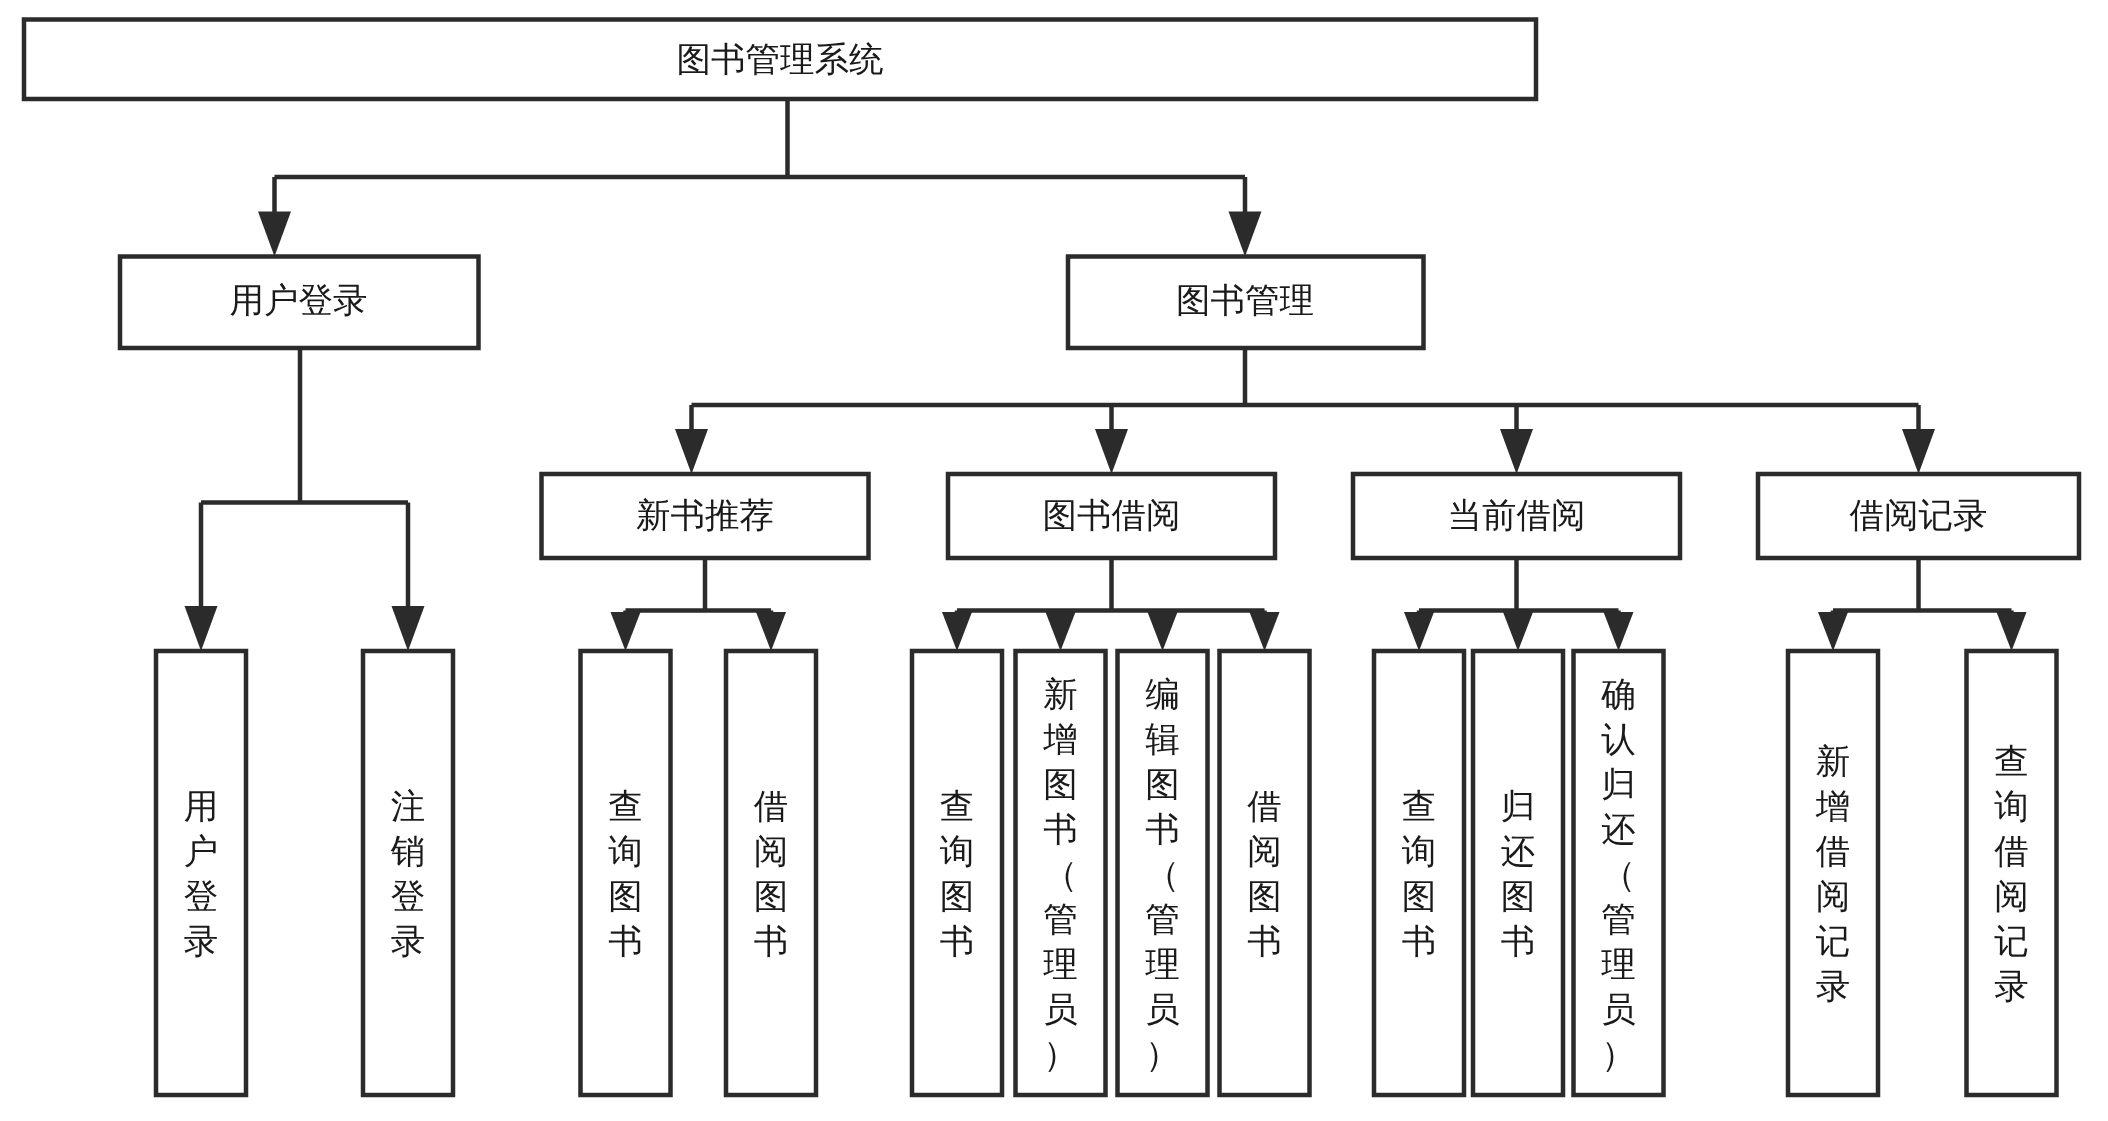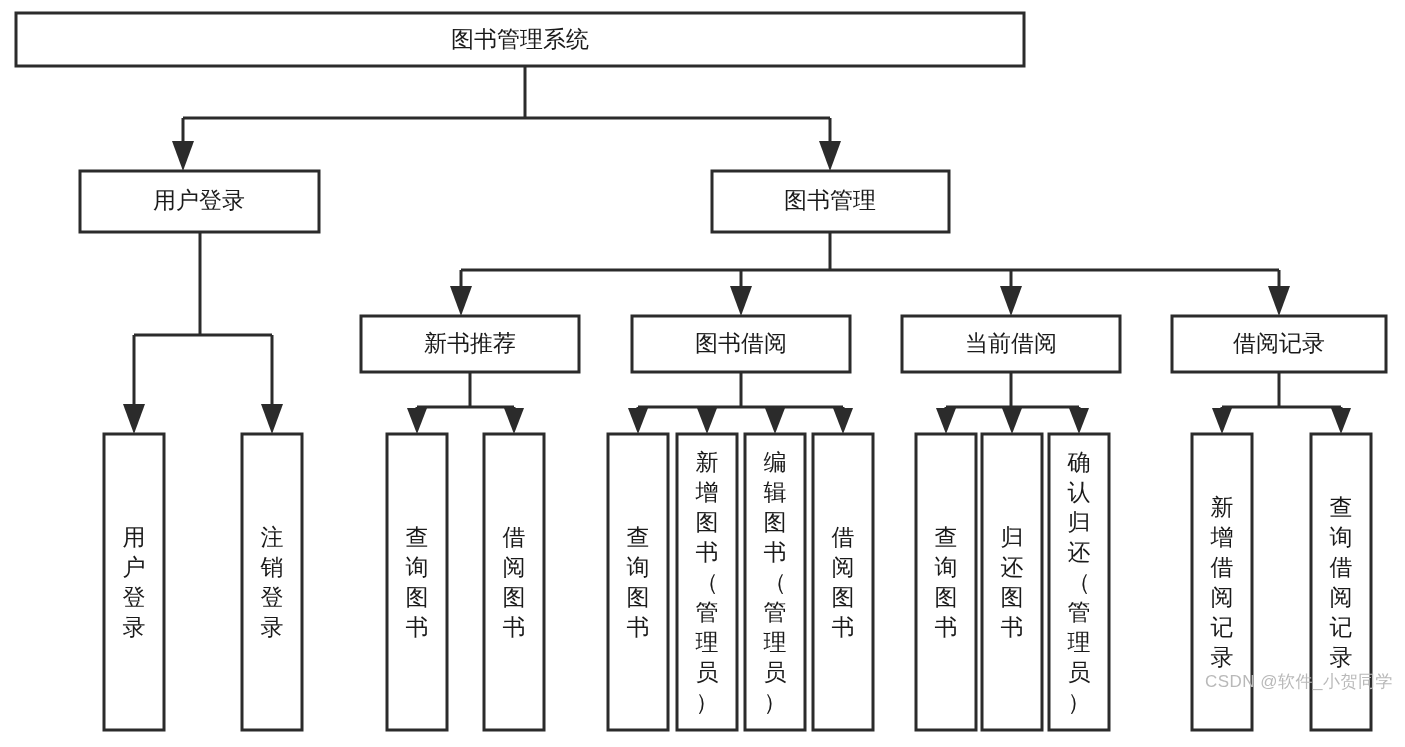--- a/index.html
+++ b/index.html
@@ -228,14 +228,13 @@
         <rect class="node-box" x="1192" y="434" width="60" height="296"></rect>
         <text class="node-label-v" x="1222" y="0"><tspan x="1222" y="515.4">新</tspan><tspan x="1222" y="545.4">增</tspan><tspan x="1222" y="575.4">借</tspan><tspan x="1222" y="605.4">阅</tspan><tspan x="1222" y="635.4">记</tspan><tspan x="1222" y="665.4">录</tspan></text>
       </g>
       <g>
         <rect class="node-box" x="1311" y="434" width="60" height="296"></rect>
         <text class="node-label-v" x="1341" y="0"><tspan x="1341" y="515.4">查</tspan><tspan x="1341" y="545.4">询</tspan><tspan x="1341" y="575.4">借</tspan><tspan x="1341" y="605.4">阅</tspan><tspan x="1341" y="635.4">记</tspan><tspan x="1341" y="665.4">录</tspan></text>
       </g>
     </g>
   </svg>
 
-  <div class="watermark">CSDN @软件_小贺同学</div>
 </div>
 
 </body></html>

